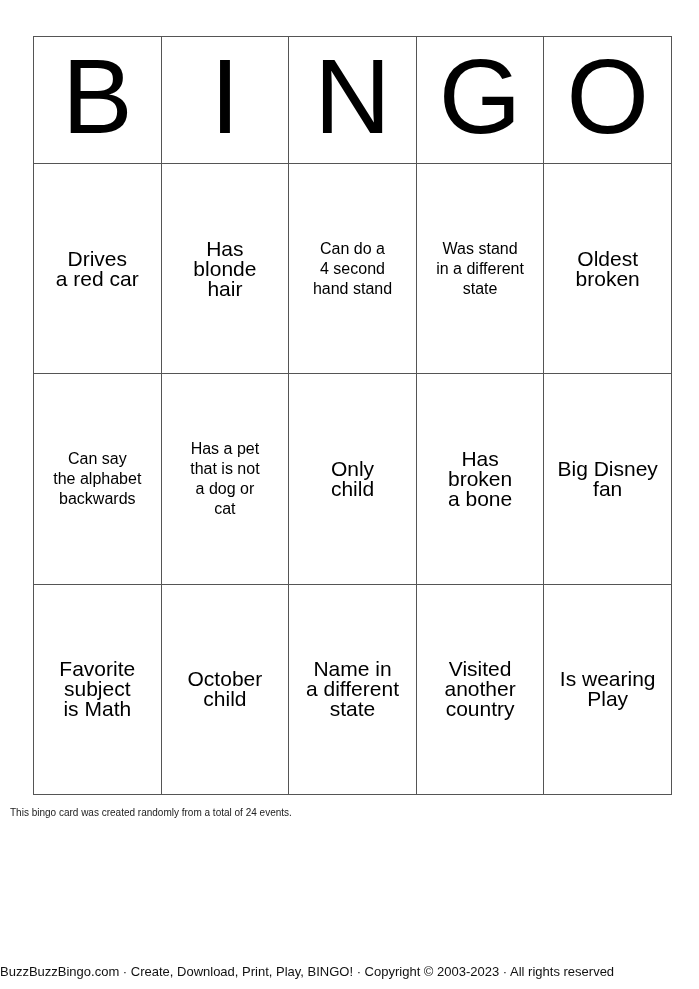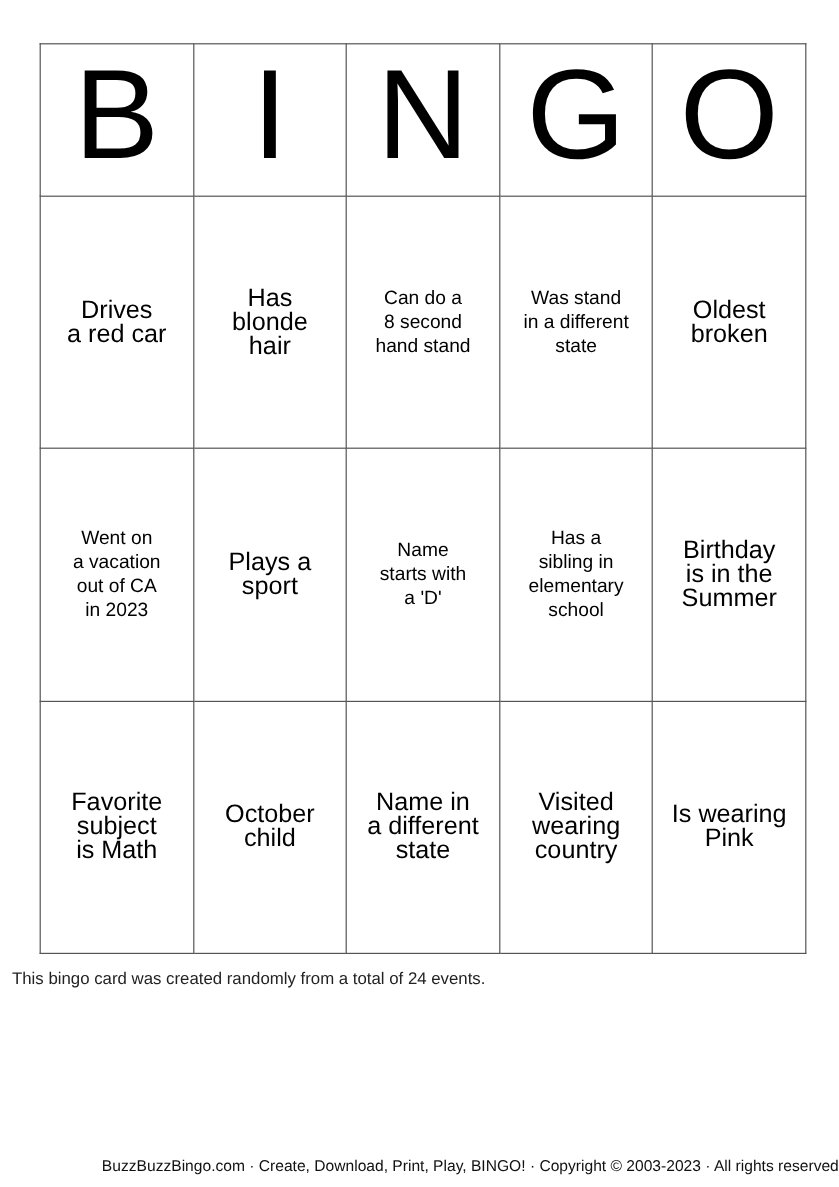--- a/index.html
+++ b/index.html
@@ -29,25 +29,25 @@
     .card th span { position: relative; top: -4px; }
     .cell {
       font-size: 21px;
       line-height: 20px;
       white-space: pre-line;
       padding: 0 4px;
     }
     .cell.small { font-size: 16px; line-height: 20px; }
     .note {
       position: absolute; left: 10px; top: 807px;
-      font-size: 14px; color: #222;
+      font-size: 10px; color: #222;
     }
     .footer {
       position: absolute; left: 0; width: 699px; top: 964px;
-      text-align: right; font-size: 13px; color: #111;
+      text-align: left; font-size: 13px; color: #111;
     }
   </style>
 </head>
 <body>
 
 <table class="card">
   <thead>
     <tr>
       <th><span>B</span></th>
       <th><span>I</span></th>
@@ -62,83 +62,81 @@
           <div class="cell">Drives
 a red car</div>
         </td>
         <td>
           <div class="cell">Has
 blonde
 hair</div>
         </td>
         <td>
           <div class="cell small">Can do a
-8 second
+4 second
 hand stand</div>
         </td>
         <td>
           <div class="cell small">Was stand
 in a different
 state</div>
         </td>
         <td>
           <div class="cell">Oldest
 broken</div>
         </td>
       </tr>
       <tr>
         <td>
-          <div class="cell small">Went on
-a vacation
-out of CA
-in 2023</div>
+          <div class="cell small">Can say
+the alphabet
+backwards</div>
         </td>
         <td>
-          <div class="cell">Plays a
-sport</div>
+          <div class="cell small">Has a pet
+that is not
+a dog or
+cat</div>
         </td>
         <td>
-          <div class="cell small">Name
-starts with
-a 'D'</div>
+          <div class="cell">Only
+child</div>
         </td>
         <td>
-          <div class="cell small">Has a
-sibling in
-elementary
-school</div>
+          <div class="cell">Has
+broken
+a bone</div>
         </td>
         <td>
-          <div class="cell">Birthday
-is in the
-Summer</div>
+          <div class="cell">Big Disney
+fan</div>
         </td>
       </tr>
       <tr>
         <td>
           <div class="cell">Favorite
 subject
 is Math</div>
         </td>
         <td>
           <div class="cell">October
 child</div>
         </td>
         <td>
           <div class="cell">Name in
 a different
 state</div>
         </td>
         <td>
           <div class="cell">Visited
-wearing
+another
 country</div>
         </td>
         <td>
           <div class="cell">Is wearing
-Pink</div>
+Play</div>
         </td>
       </tr>
     </tbody>
 </table>
 
 <div class="note">This bingo card was created randomly from a total of 24 events.</div>
 <div class="footer">BuzzBuzzBingo.com · Create, Download, Print, Play, BINGO! · Copyright © 2003-2023 · All rights reserved</div>
 
 </body></html>

